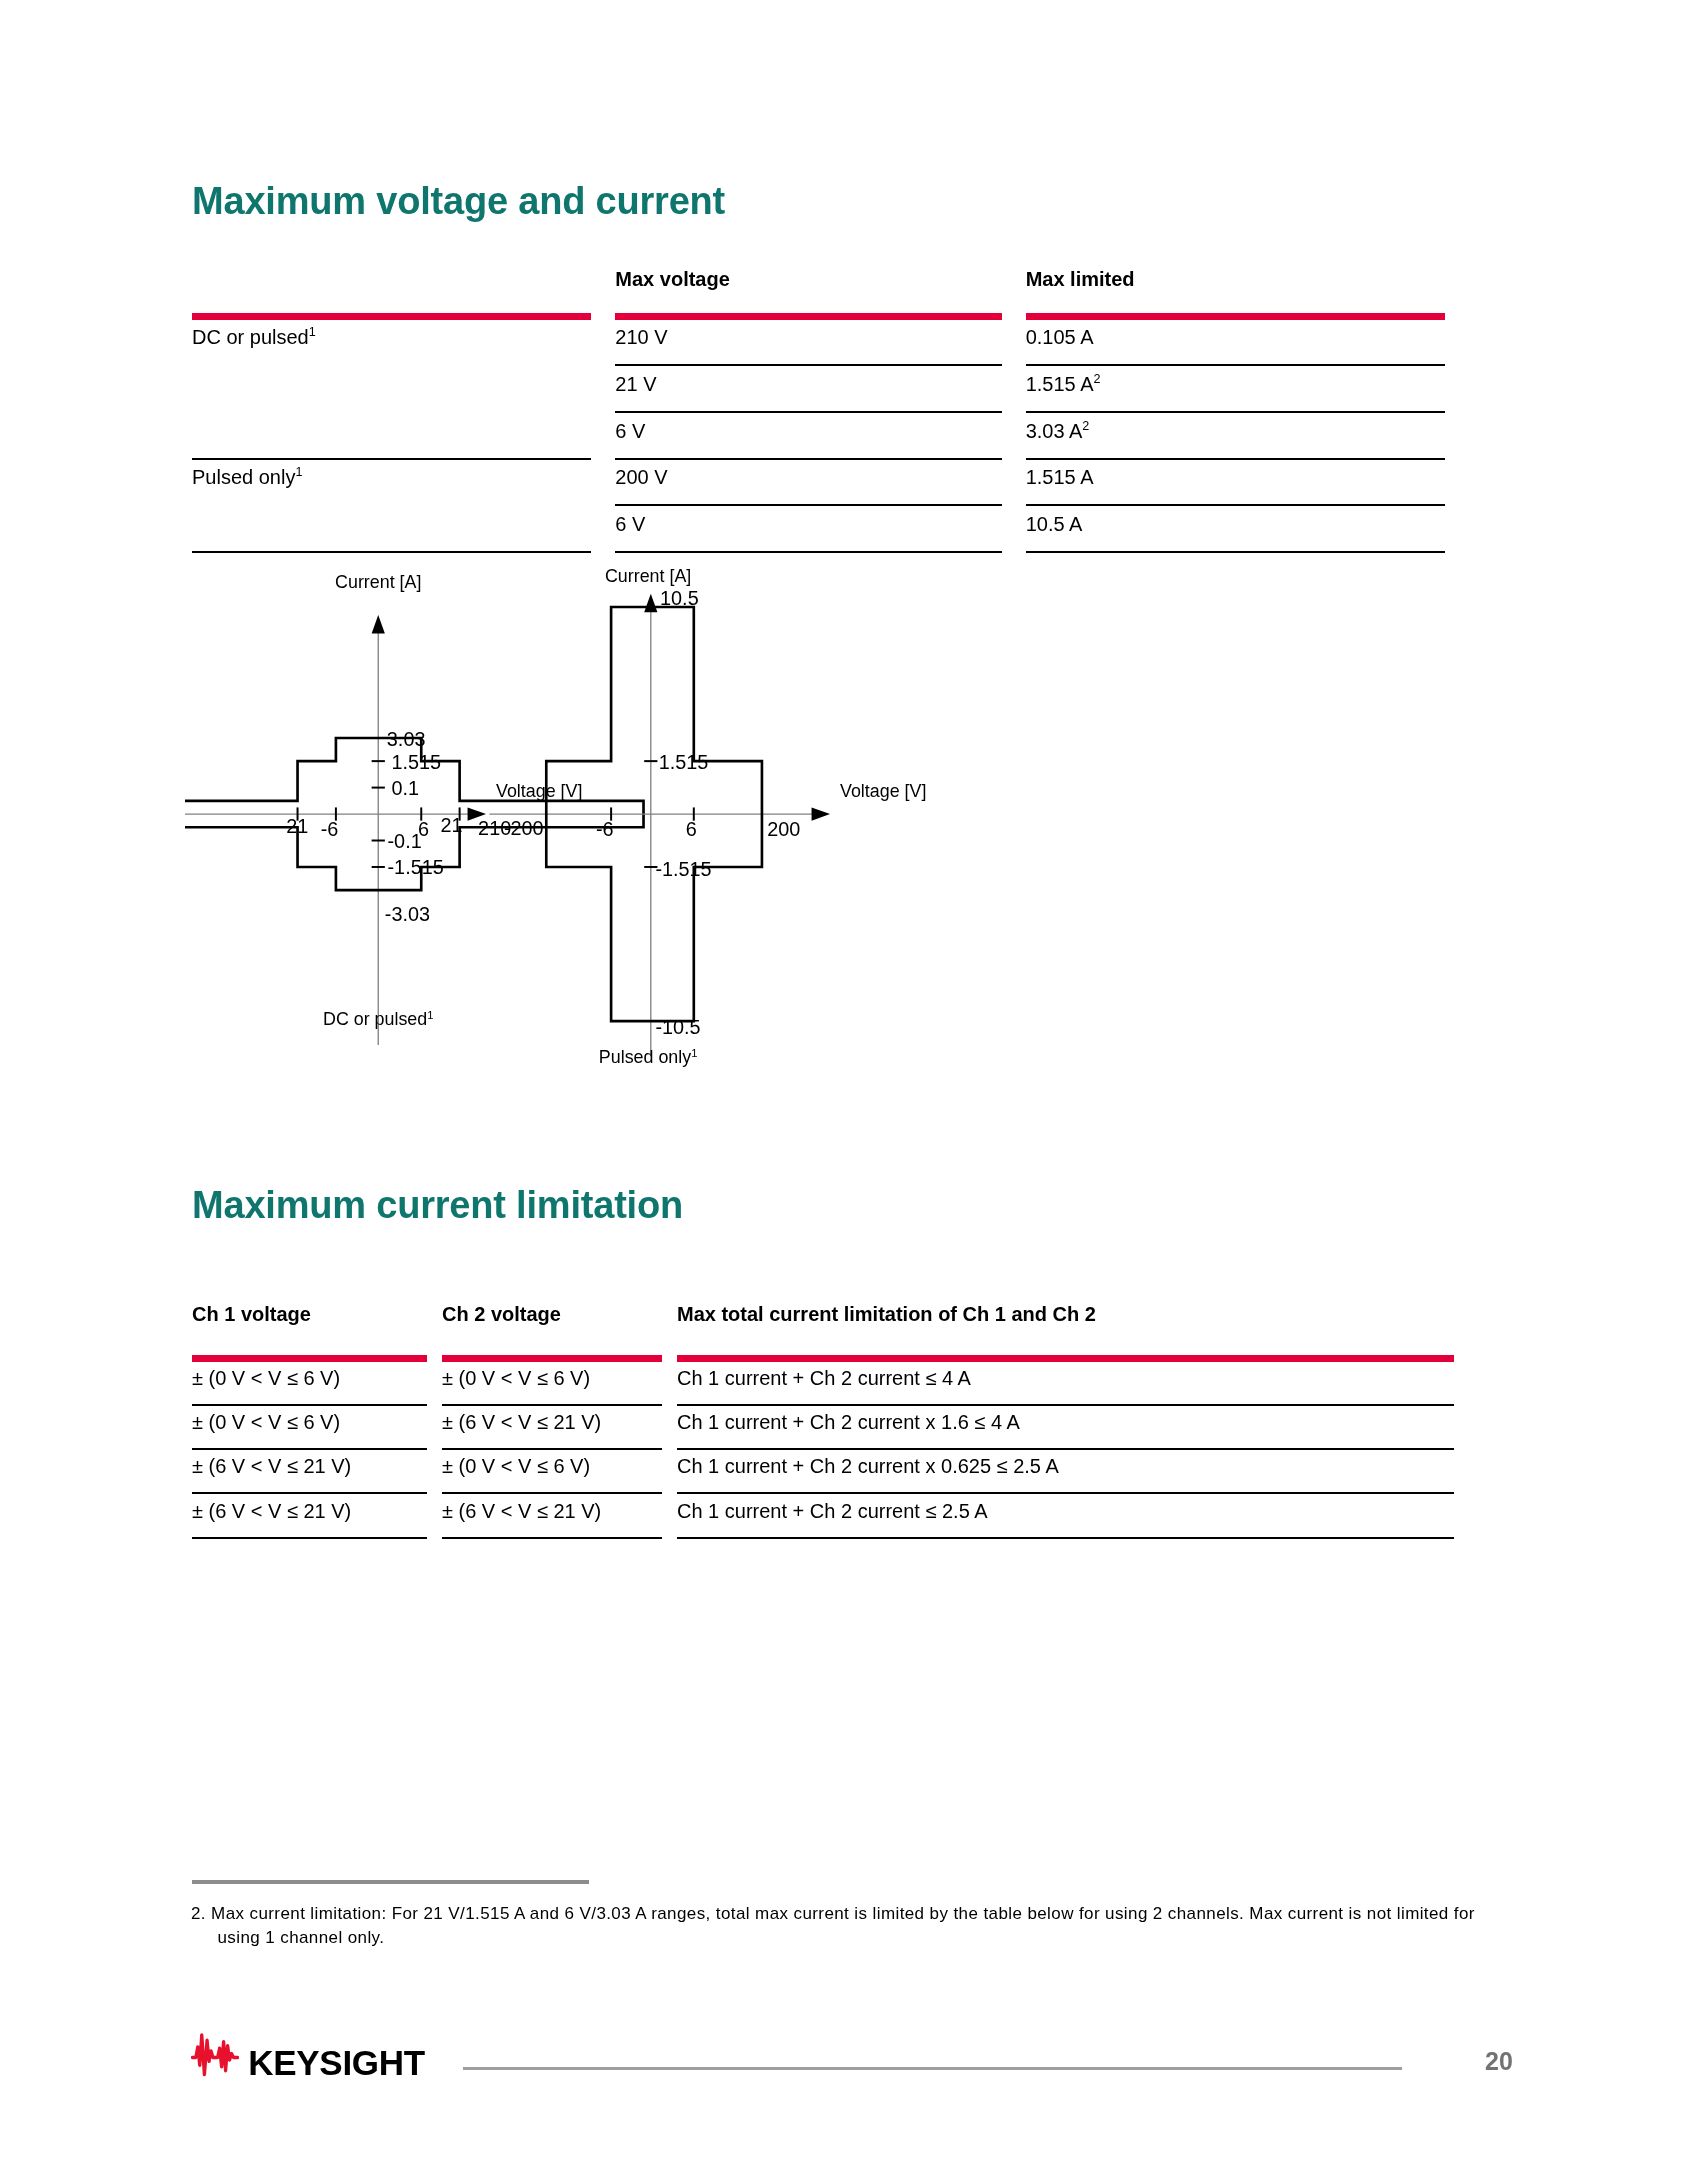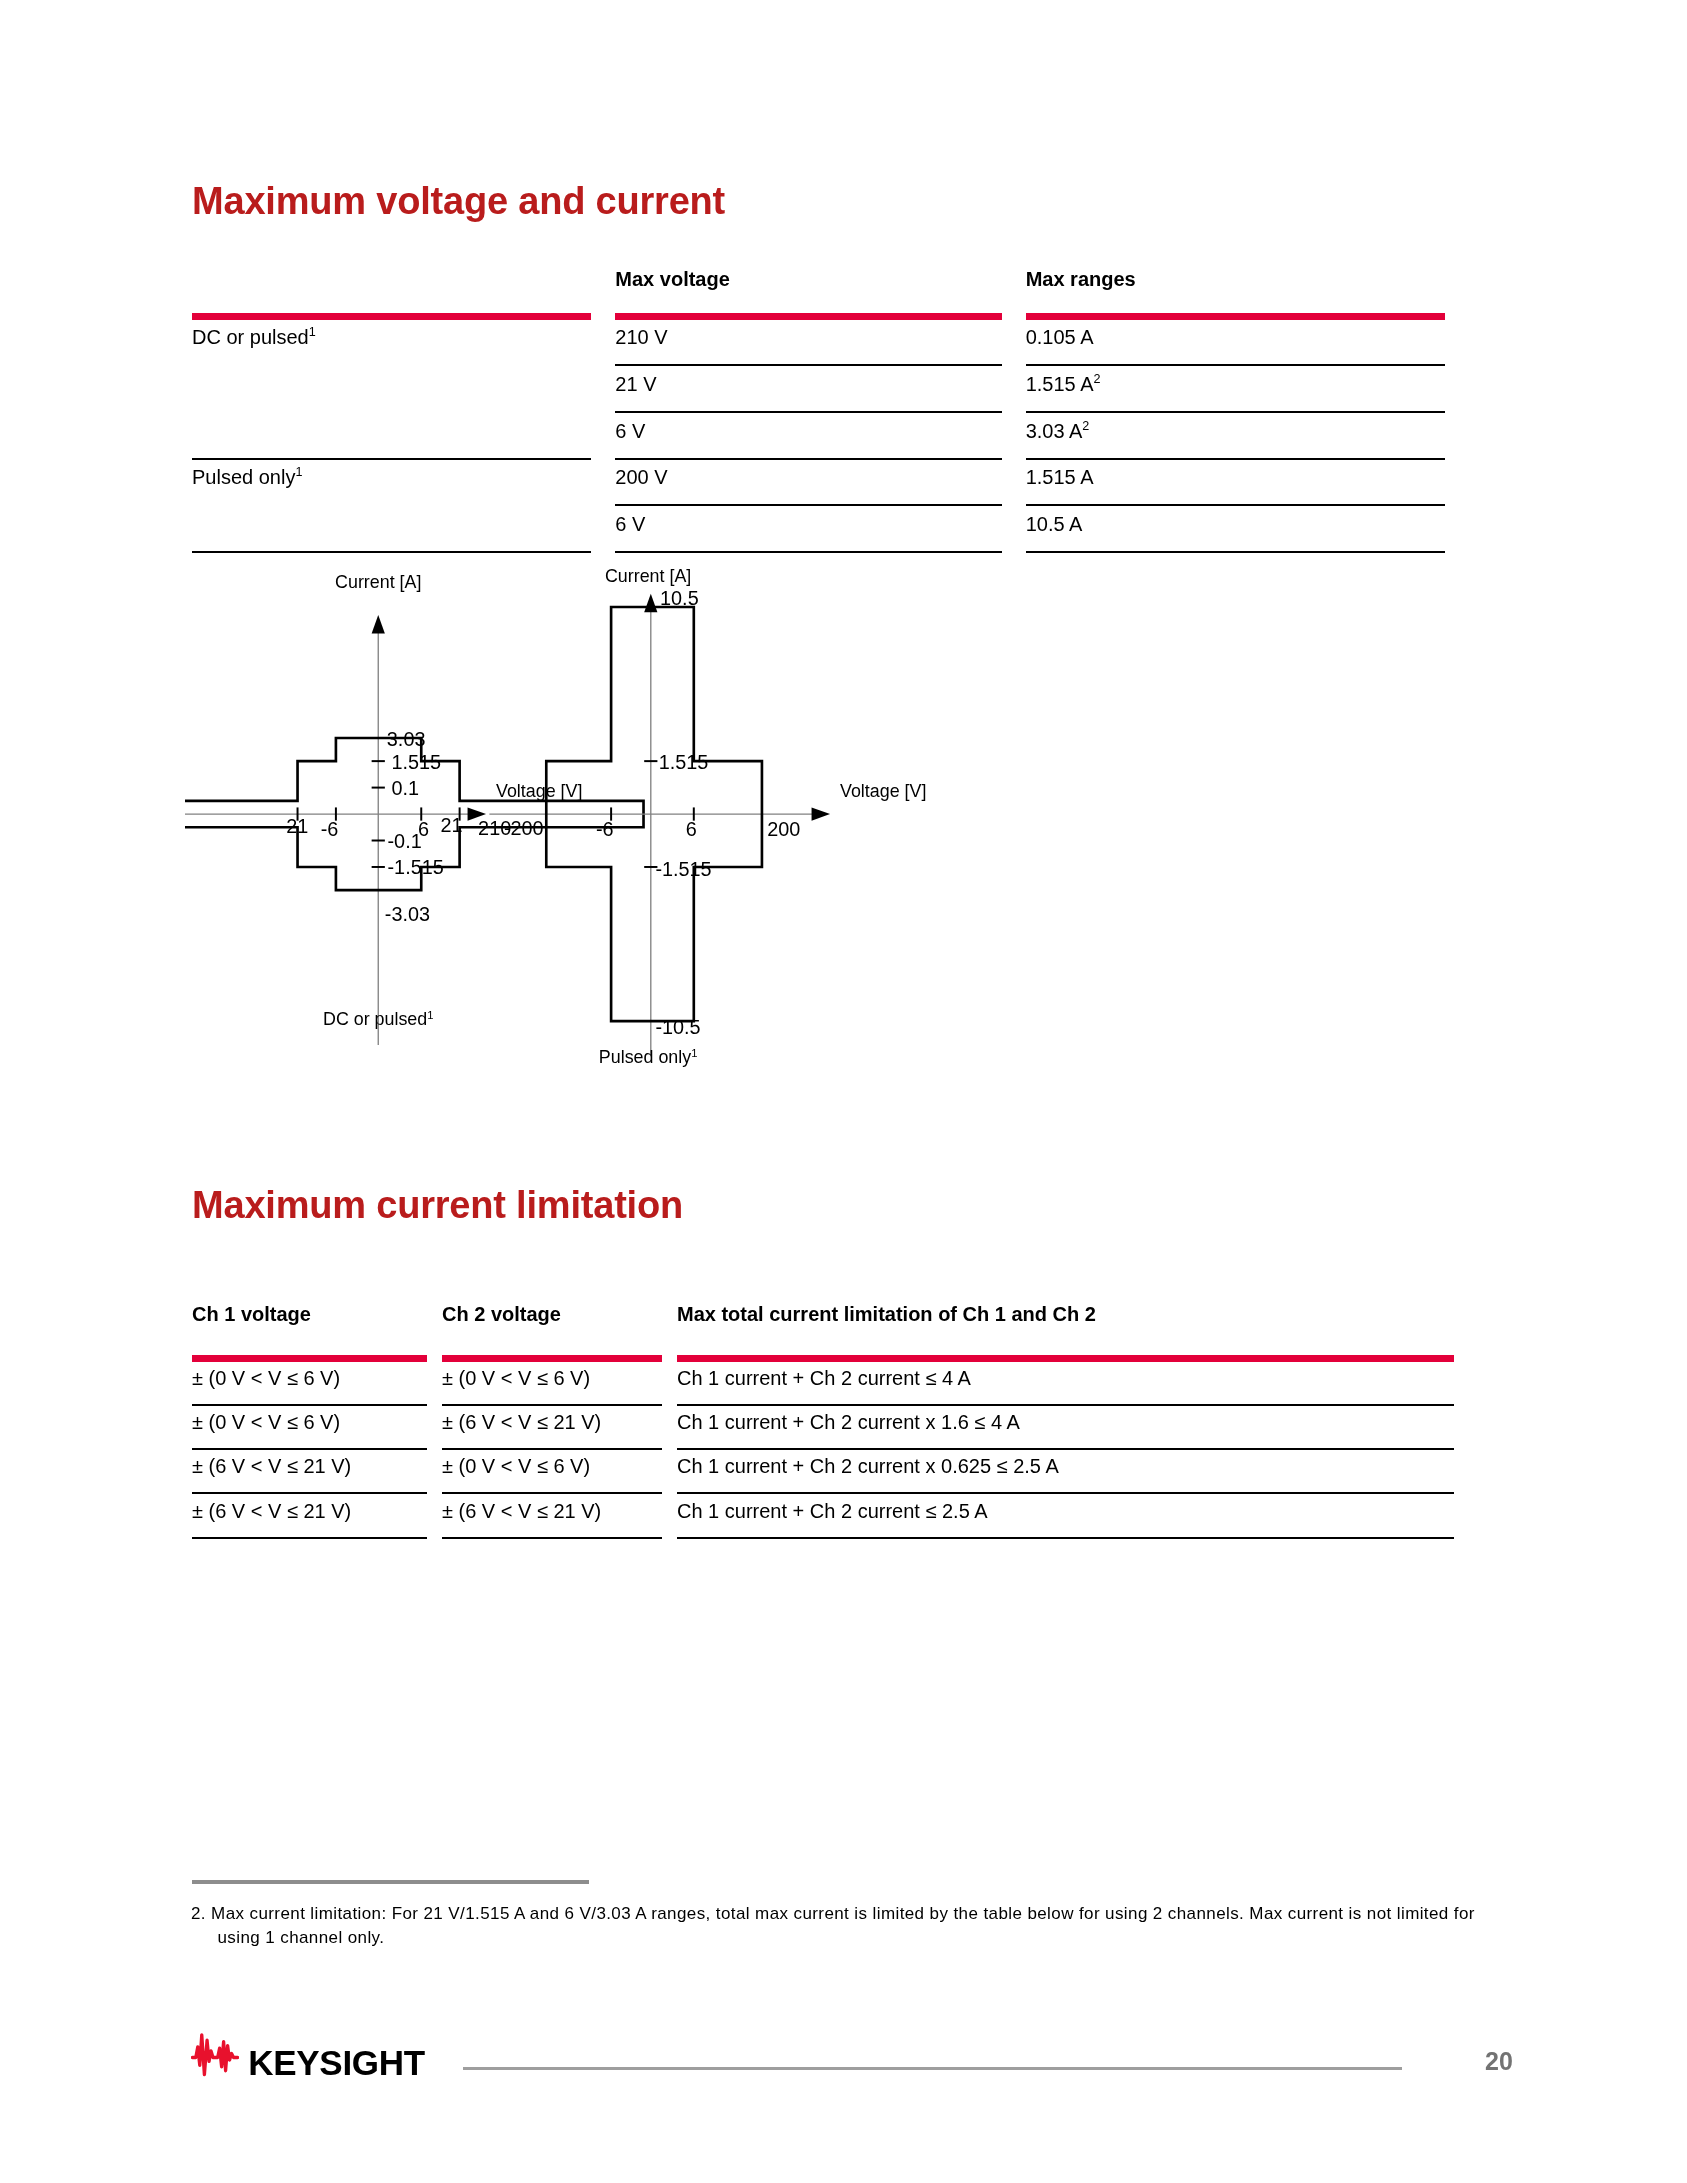--- a/index.html
+++ b/index.html
@@ -21,21 +21,21 @@
     left: 0; top: 0;
     width: 1687px;
     height: 2183px;
   }
 
   
   .section-heading {
     position: absolute;
     font-size: 38px;
     font-weight: bold;
-    color: #b91c1c;
+    color: #0f766e;
     letter-spacing: -0.2px;
     white-space: nowrap;
   }
   #heading-1 { left: 192px; top: 180px; }
   #heading-2 { left: 192px; top: 1184px; }
 
   
   .spec-table {
     position: absolute;
     border-collapse: collapse;
@@ -190,21 +190,21 @@
   <table class="spec-table" id="table1">
     <tbody>
         <tr class="hdr-row">
       <td class="c1">
         <span class="col-head"></span>
       </td>
       <td class="c2">
         <span class="col-head">Max voltage</span>
       </td>
       <td class="c3">
-        <span class="col-head">Max ranges</span>
+        <span class="col-head">Max limited</span>
       </td>
     </tr>
 
     <tr>
       <td>
             <div class="bar-red"></div>
           </td>
       <td>
             <div class="bar-red"></div>
           </td>

